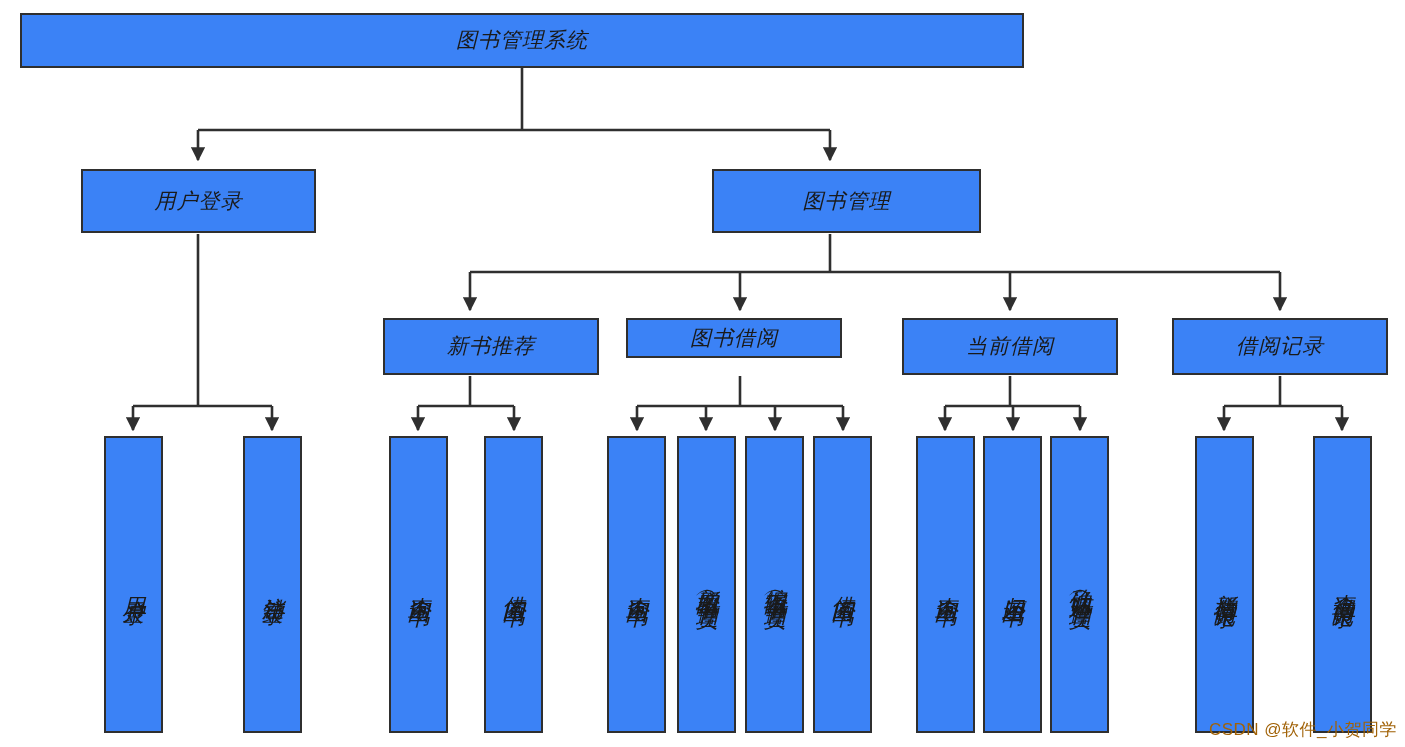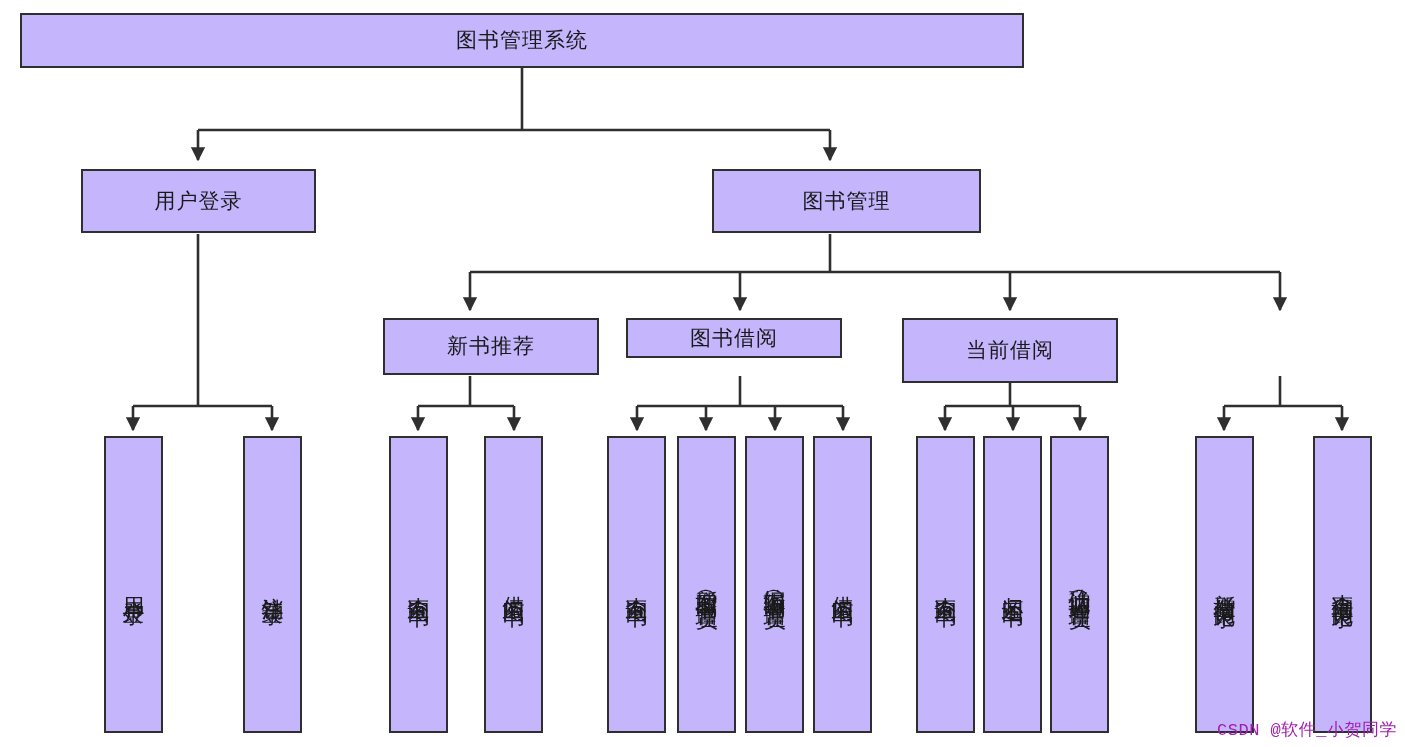--- a/index.html
+++ b/index.html
@@ -21,26 +21,27 @@
     position: absolute;
     left: 0;
     top: 0;
     width: 1405px;
     height: 747px;
     pointer-events: none;
   }
   .node {
     position: absolute;
     box-sizing: border-box;
-    background: #c4b5fd;
+    background: #3b82f6;
     border: 2px solid #2f2f2f;
     display: flex;
     align-items: center;
     justify-content: center;
     color: #1a1a1a;
+    font-style: italic;
   }
   .node .lbl {
     display: block;
     text-align: center;
     line-height: 1.18;
     white-space: pre-line;
   }
   .node.horiz .lbl {
     font-size: 21px;
     letter-spacing: 1px;
@@ -54,23 +55,23 @@
     text-orientation: upright;
     font-size: 22px;
     letter-spacing: 3px;
     line-height: 1;
   }
   #watermark {
     position: absolute;
     right: 8px;
     bottom: 6px;
     font-size: 17px;
-    color: #a21caf;
+    color: #a16207;
     letter-spacing: 0.5px;
-    font-family: Liberation Mono, monospace;
+    font-family: Liberation Sans, sans-serif;
     white-space: nowrap;
   }
 </style>
 </head>
 <body>
 
 <div id="canvas">
 
   <svg class="edges" viewBox="0 0 1405 747" xmlns="http://www.w3.org/2000/svg">
     <defs>
@@ -132,22 +133,25 @@
   <div class="node horiz" style="left:712px; top:169px; width:269px; height:64px;">
     <span class="lbl">图书管理</span>
   </div>
 
   <div class="node horiz" style="left:362px; top:318px; width:216px; height:57px;margin-left:21px;">
     <span class="lbl">新书推荐</span>
   </div>
   <div class="node horiz" style="left:626px; top:318px; width:216px; height:40px;">
     <span class="lbl">图书借阅</span>
   </div>
-  <div class="node horiz" style="left:902px; top:318px; width:216px; height:65px;">
+  <div class="node horiz" style="left:902px; top:318px; width:216px; height:57px;">
     <span class="lbl">当前借阅</span>
+  </div>
+  <div class="node horiz" style="left:1172px; top:318px; width:216px; height:57px;">
+    <span class="lbl">借阅记录</span>
   </div>
 
   <div class="node vert" style="left:104px; top:436px; width:59px; height:297px;">
     <span class="lbl">用户登录</span>
   </div>
   <div class="node vert" style="left:243px; top:436px; width:59px; height:297px;">
     <span class="lbl">注销登录</span>
   </div>
 
   <div class="node vert" style="left:389px; top:436px; width:59px; height:297px;">

